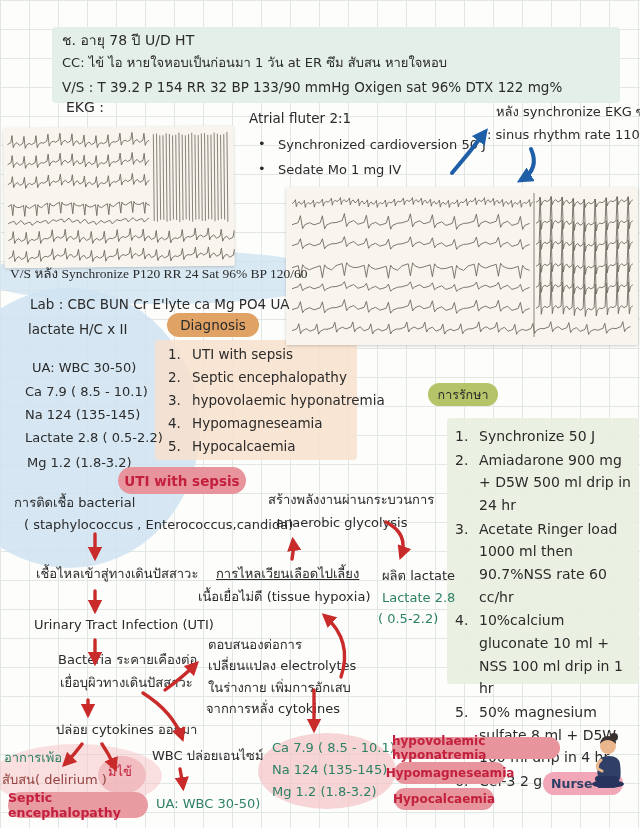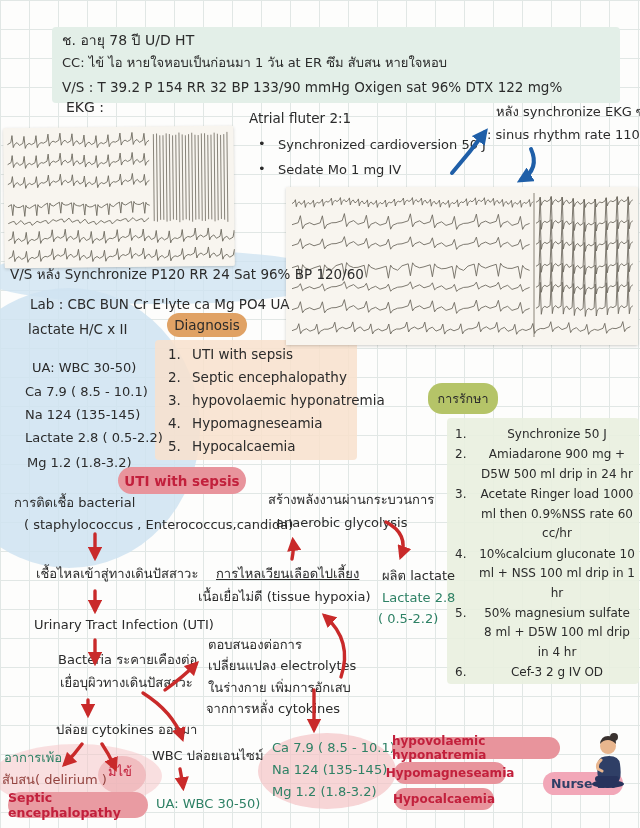--- a/index.html
+++ b/index.html
@@ -19,21 +19,21 @@
   .red{color:#c2203c;}
   .maroon{color:#93433f;}
   .wash{position:absolute;border-radius:50%;z-index:1;}
   .panel{position:absolute;z-index:2;border-radius:4px;}
   .pill{position:absolute;z-index:4;border-radius:14px;display:flex;align-items:center;justify-content:center;font-size:13px;}
   .photo{position:absolute;background:#f8f5ef;box-shadow:0 1px 3px rgba(60,60,50,.25);z-index:3;border-radius:2px;}
   .numlist{list-style:none;counter-reset:n;margin:0;padding:0;}
   .numlist li{counter-increment:n;position:relative;padding-left:26px;}
   .numlist li::before{content:counter(n) ".";position:absolute;left:2px;}
   .diag li{font-size:13.5px;height:23px;}
-  .treat li{font-size:12px;line-height:1.62;margin-bottom:1px;text-align:center;}
+  .treat li{font-size:14px;line-height:1.62;margin-bottom:1px;}
   svg{display:block;}
   .arrows{position:absolute;inset:0;z-index:5;pointer-events:none;}
 </style>
 </head>
 <body>
 
 <div class="canvas">
 
   <div class="wash" style="left:-20px;top:250px;width:360px;height:54px;background:#cfe3f1;opacity:.8;"></div>
   <div class="wash" style="left:-62px;top:288px;width:262px;height:280px;background:#cfe3f1;opacity:.85;"></div>
@@ -81,50 +81,50 @@
         <polyline points="250.0,15.3 253.1,13.3 254.2,10.3 255.3,18.3 256.4,15.3 258.8,13.3 261.0,14.6 264.1,12.6 265.2,9.6 266.3,17.6 267.4,14.6 269.8,12.6 272.0,15.1 275.1,13.1 276.2,10.1 277.3,18.1 278.4,15.1 280.8,13.1 283.0,16.5 286.1,14.5 287.2,11.5 288.3,19.5 289.4,16.5 291.8,14.5 294.0,17.4 297.1,15.4 298.2,12.4 299.3,20.4 300.4,17.4 302.8,15.4 305.0,17.0 308.1,15.0 309.2,12.0 310.3,20.0 311.4,17.0 313.8,15.0 316.0,15.8 319.1,13.8 320.2,10.8 321.3,18.8 322.4,15.8 324.8,13.8 327.0,14.7 330.1,12.7 331.2,9.7 332.3,17.7 333.4,14.7 335.8,12.7 338.0,14.8 341.1,12.8 342.2,9.8 343.3,17.8 344.4,14.8 346.8,12.8" fill="none" stroke="#6f6b61" stroke-width="0.9"></polyline>
         <polyline points="250.0,36.3 253.1,34.3 254.2,10.3 255.3,42.3 256.4,36.3 258.8,34.3 261.0,35.6 264.1,33.6 265.2,9.6 266.3,41.6 267.4,35.6 269.8,33.6 272.0,36.1 275.1,34.1 276.2,10.1 277.3,42.1 278.4,36.1 280.8,34.1 283.0,37.5 286.1,35.5 287.2,11.5 288.3,43.5 289.4,37.5 291.8,35.5 294.0,38.4 297.1,36.4 298.2,12.4 299.3,44.4 300.4,38.4 302.8,36.4 305.0,38.0 308.1,36.0 309.2,12.0 310.3,44.0 311.4,38.0 313.8,36.0 316.0,36.8 319.1,34.8 320.2,10.8 321.3,42.8 322.4,36.8 324.8,34.8 327.0,35.7 330.1,33.7 331.2,9.7 332.3,41.7 333.4,35.7 335.8,33.7 338.0,35.8 341.1,33.8 342.2,9.8 343.3,41.8 344.4,35.8 346.8,33.8" fill="none" stroke="#6f6b61" stroke-width="0.9"></polyline>
         <polyline points="250.0,57.3 253.1,55.3 254.2,33.3 255.3,62.3 256.4,57.3 258.8,55.3 261.0,56.6 264.1,54.6 265.2,32.6 266.3,61.6 267.4,56.6 269.8,54.6 272.0,57.1 275.1,55.1 276.2,33.1 277.3,62.1 278.4,57.1 280.8,55.1 283.0,58.5 286.1,56.5 287.2,34.5 288.3,63.5 289.4,58.5 291.8,56.5 294.0,59.4 297.1,57.4 298.2,35.4 299.3,64.4 300.4,59.4 302.8,57.4 305.0,59.0 308.1,57.0 309.2,35.0 310.3,64.0 311.4,59.0 313.8,57.0 316.0,57.8 319.1,55.8 320.2,33.8 321.3,62.8 322.4,57.8 324.8,55.8 327.0,56.7 330.1,54.7 331.2,32.7 332.3,61.7 333.4,56.7 335.8,54.7 338.0,56.8 341.1,54.8 342.2,32.8 343.3,61.8 344.4,56.8 346.8,54.8" fill="none" stroke="#6f6b61" stroke-width="0.9"></polyline>
         <polyline points="250.0,79.3 253.1,77.3 254.2,53.3 255.3,85.3 256.4,79.3 258.8,77.3 261.0,78.6 264.1,76.6 265.2,52.6 266.3,84.6 267.4,78.6 269.8,76.6 272.0,79.1 275.1,77.1 276.2,53.1 277.3,85.1 278.4,79.1 280.8,77.1 283.0,80.5 286.1,78.5 287.2,54.5 288.3,86.5 289.4,80.5 291.8,78.5 294.0,81.4 297.1,79.4 298.2,55.4 299.3,87.4 300.4,81.4 302.8,79.4 305.0,81.0 308.1,79.0 309.2,55.0 310.3,87.0 311.4,81.0 313.8,79.0 316.0,79.8 319.1,77.8 320.2,53.8 321.3,85.8 322.4,79.8 324.8,77.8 327.0,78.7 330.1,76.7 331.2,52.7 332.3,84.7 333.4,78.7 335.8,76.7 338.0,78.8 341.1,76.8 342.2,52.8 343.3,84.8 344.4,78.8 346.8,76.8" fill="none" stroke="#6f6b61" stroke-width="0.9"></polyline>
         <polyline points="250.0,100.3 253.1,98.3 254.2,76.3 255.3,105.3 256.4,100.3 258.8,98.3 261.0,99.6 264.1,97.6 265.2,75.6 266.3,104.6 267.4,99.6 269.8,97.6 272.0,100.1 275.1,98.1 276.2,76.1 277.3,105.1 278.4,100.1 280.8,98.1 283.0,101.5 286.1,99.5 287.2,77.5 288.3,106.5 289.4,101.5 291.8,99.5 294.0,102.4 297.1,100.4 298.2,78.4 299.3,107.4 300.4,102.4 302.8,100.4 305.0,102.0 308.1,100.0 309.2,78.0 310.3,107.0 311.4,102.0 313.8,100.0 316.0,100.8 319.1,98.8 320.2,76.8 321.3,105.8 322.4,100.8 324.8,98.8 327.0,99.7 330.1,97.7 331.2,75.7 332.3,104.7 333.4,99.7 335.8,97.7 338.0,99.8 341.1,97.8 342.2,75.8 343.3,104.8 344.4,99.8 346.8,97.8" fill="none" stroke="#6f6b61" stroke-width="0.9"></polyline>
         <polyline points="250.0,121.3 253.1,119.3 254.2,95.3 255.3,127.3 256.4,121.3 258.8,119.3 261.0,120.6 264.1,118.6 265.2,94.6 266.3,126.6 267.4,120.6 269.8,118.6 272.0,121.1 275.1,119.1 276.2,95.1 277.3,127.1 278.4,121.1 280.8,119.1 283.0,122.5 286.1,120.5 287.2,96.5 288.3,128.5 289.4,122.5 291.8,120.5 294.0,123.4 297.1,121.4 298.2,97.4 299.3,129.4 300.4,123.4 302.8,121.4 305.0,123.0 308.1,121.0 309.2,97.0 310.3,129.0 311.4,123.0 313.8,121.0 316.0,121.8 319.1,119.8 320.2,95.8 321.3,127.8 322.4,121.8 324.8,119.8 327.0,120.7 330.1,118.7 331.2,94.7 332.3,126.7 333.4,120.7 335.8,118.7 338.0,120.8 341.1,118.8 342.2,94.8 343.3,126.8 344.4,120.8 346.8,118.8" fill="none" stroke="#6f6b61" stroke-width="0.9"></polyline>
         <polyline points="6.0,143.7 11.0,141.7 12.8,136.7 14.6,146.7 16.4,143.7 20.4,141.7 24.0,144.2 29.0,142.2 30.8,137.2 32.6,147.2 34.4,144.2 38.4,142.2 42.0,142.2 47.0,140.2 48.8,135.2 50.6,145.2 52.4,142.2 56.4,140.2 60.0,141.9 65.0,139.9 66.8,134.9 68.6,144.9 70.4,141.9 74.4,139.9 78.0,143.9 83.0,141.9 84.8,136.9 86.6,146.9 88.4,143.9 92.4,141.9 96.0,144.0 101.0,142.0 102.8,137.0 104.6,147.0 106.4,144.0 110.4,142.0 114.0,142.0 119.0,140.0 120.8,135.0 122.6,145.0 124.4,142.0 128.4,140.0 132.0,142.1 137.0,140.1 138.8,135.1 140.6,145.1 142.4,142.1 146.4,140.1 150.0,144.1 155.0,142.1 156.8,137.1 158.6,147.1 160.4,144.1 164.4,142.1 168.0,143.8 173.0,141.8 174.8,136.8 176.6,146.8 178.4,143.8 182.4,141.8 186.0,141.8 191.0,139.8 192.8,134.8 194.6,144.8 196.4,141.8 200.4,139.8 204.0,142.3 209.0,140.3 210.8,135.3 212.6,145.3 214.4,142.3 218.4,140.3 222.0,144.3 227.0,142.3 228.8,137.3 230.6,147.3 232.4,144.3 236.4,142.3 240.0,143.5 245.0,141.5 246.8,136.5 248.6,146.5 250.4,143.5 254.4,141.5 258.0,141.7 263.0,139.7 264.8,134.7 266.6,144.7 268.4,141.7 272.4,139.7 276.0,142.6 281.0,140.6 282.8,135.6 284.6,145.6 286.4,142.6 290.4,140.6 294.0,144.4 299.0,142.4 300.8,137.4 302.6,147.4 304.4,144.4 308.4,142.4 312.0,143.3 317.0,141.3 318.8,136.3 320.6,146.3 322.4,143.3 326.4,141.3 330.0,141.6 335.0,139.6 336.8,134.6 338.6,144.6 340.4,141.6 344.4,139.6" fill="none" stroke="#6f6b61" stroke-width="0.9"></polyline>
       </svg>
   </div>
 
-  <div class="txt" style="left:10px;top:266px;font-size:13.5px;">V/S หลัง Synchronize P120 RR 24 Sat 96% BP 120/60</div>
+  <div class="txt" style="left:10px;top:266px;font-size:13.5px;font-family:Liberation Serif, serif;">V/S หลัง Synchronize P120 RR 24 Sat 96% BP 120/60</div>
   <div class="txt" style="left:30px;top:296px;font-size:13.5px;">Lab : CBC BUN Cr E'lyte ca Mg PO4 UA</div>
   <div class="txt" style="left:28px;top:321px;font-size:13.5px;">lactate H/C x II</div>
 
   <div class="txt" style="left:32px;top:360px;">UA: WBC 30-50)</div>
   <div class="txt" style="left:25px;top:384px;">Ca 7.9 ( 8.5 - 10.1)</div>
   <div class="txt" style="left:25px;top:407px;">Na 124 (135-145)</div>
   <div class="txt" style="left:25px;top:430px;">Lactate 2.8 ( 0.5-2.2)</div>
   <div class="txt" style="left:27px;top:455px;">Mg 1.2 (1.8-3.2)</div>
 
-  <div class="pill" style="left:167px;top:313px;width:80px;height:24px;background:#e0a265;">
+  <div class="pill" style="left:167px;top:313px;width:92px;height:24px;background:#e0a265;">
     <span style="font-size:13.5px;">Diagnosis</span>
   </div>
   <div class="panel" style="left:155px;top:340px;width:202px;height:120px;background:#f8e0cc;opacity:.85;"></div>
   <ol class="numlist diag" style="position:absolute;left:166px;top:346px;z-index:4;">
     <li>UTI with sepsis</li>
     <li>Septic encephalopathy</li>
     <li>hypovolaemic hyponatremia</li>
     <li>Hypomagneseamia</li>
     <li>Hypocalcaemia</li>
   </ol>
 
-  <div class="pill" style="left:428px;top:383px;width:70px;height:31px;background:#b5c468;">
+  <div class="pill" style="left:428px;top:383px;width:70px;height:23px;background:#b5c468;">
     <span style="font-size:12.5px;">การรักษา</span>
   </div>
   <div class="panel" style="left:447px;top:418px;width:192px;height:266px;background:#e9efdf;opacity:.9;"></div>
   <ol class="numlist treat" style="position:absolute;left:453px;top:425px;width:182px;z-index:4;">
     <li>Synchronize 50 J</li>
     <li>Amiadarone 900 mg + D5W 500 ml drip in 24 hr</li>
-    <li>Acetate Ringer load 1000 ml then 0.9%NSS rate 60 cc/hr</li>
+    <li>Acetate Ringer load 1000 ml then 90.7%NSS rate 60 cc/hr</li>
     <li>10%calcium gluconate 10 ml + NSS 100 ml drip in 1 hr</li>
     <li>50% magnesium sulfate 8 ml + D5W 100 ml drip in 4 hr</li>
     <li>Cef-3 2 g IV OD</li>
   </ol>
 
   <div class="pill" style="left:118px;top:467px;width:128px;height:27px;background:#e8949c;">
     <span class="red bold" style="font-size:13.5px;">UTI with sepsis</span>
   </div>
 
   <div class="txt" style="left:14px;top:495px;">การติดเชื้อ bacterial</div>

